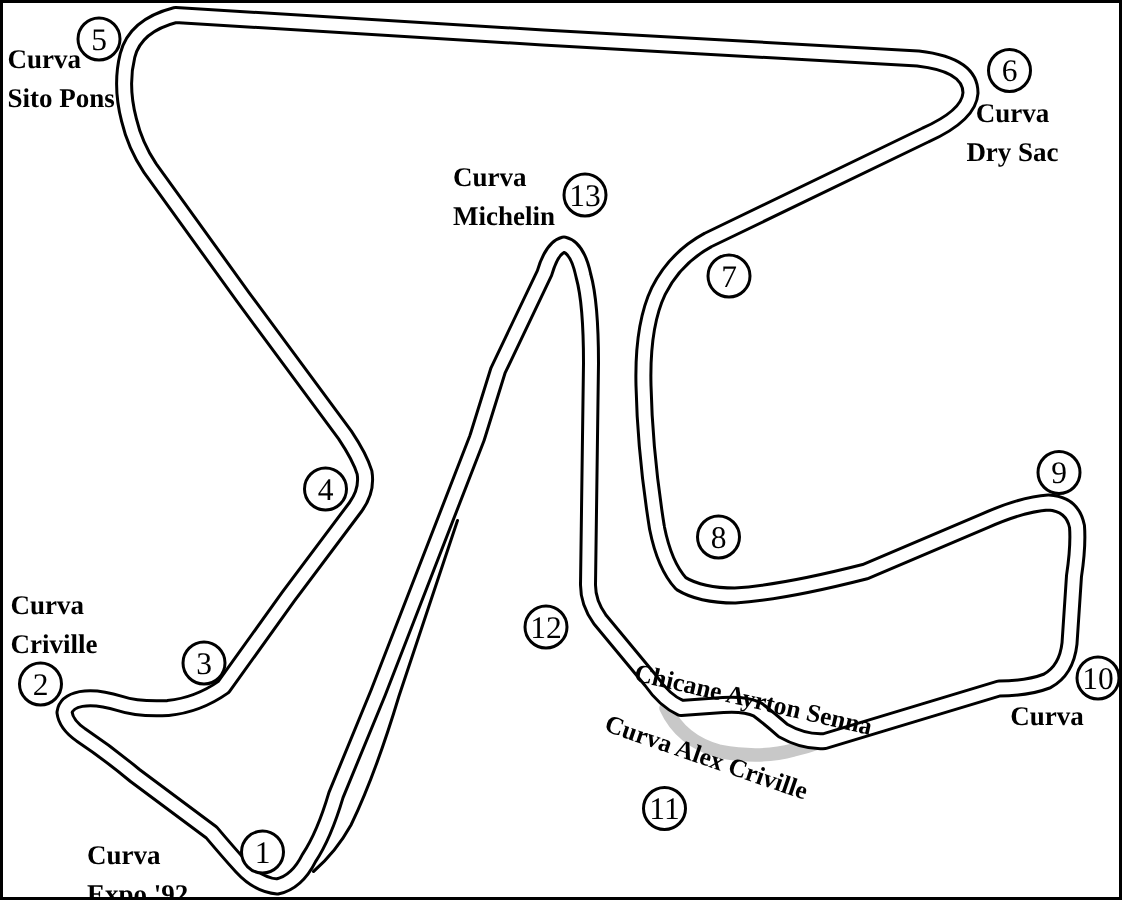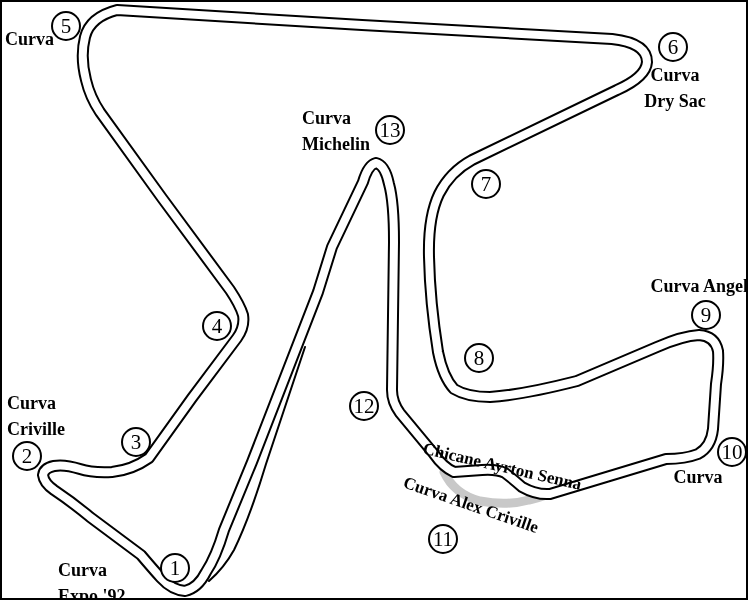--- a/index.html
+++ b/index.html
@@ -81,40 +81,40 @@
     </div>
   <div class="marker" style="left: 704px; top: 313px;">
       <span>9</span>
     </div>
   <div class="marker" style="left: 730px; top: 450px;">
       <span>10</span>
     </div>
   <div class="marker" style="left: 441px; top: 537px;">
       <span>11</span>
     </div>
-  <div class="marker" style="left: 362px; top: 404px;">
+  <div class="marker" style="left: 362px; top: 416px;">
       <span>12</span>
     </div>
   <div class="marker" style="left: 388px; top: 128px;">
       <span>13</span>
     </div>
 
   <div class="label label-sito-pons" style="left: 3px; top: 24px;">
     <span class="l l1">Curva</span>
+    <span class="l l2">Sito Pons</span>
   </div>
   <div class="label label-dry-sac" style="left: 628px; top: 60px;">
     <span class="l l1">Curva</span>
     <span class="l l2">Dry Sac</span>
   </div>
   <div class="label label-ducados" style="left: 300px; top: 103px;">
     <span class="l l1">Curva</span>
     <span class="l l2">Michelin</span>
   </div>
   <div class="label label-angel-nieto" style="left: 634px; top: 271px;">
-    <span class="l l1">Curva Angel</span>
   </div>
   <div class="label label-peluqui" style="left: 658px; top: 462px;">
     <span class="l l1">Curva</span>
   </div>
   <div class="label label-michelin" style="left: 5px; top: 388px;">
     <span class="l l1">Curva</span>
     <span class="l l2">Criville</span>
   </div>
   <div class="label label-expo-92" style="left: 56px; top: 555px;">
     <span class="l l1">Curva</span>

